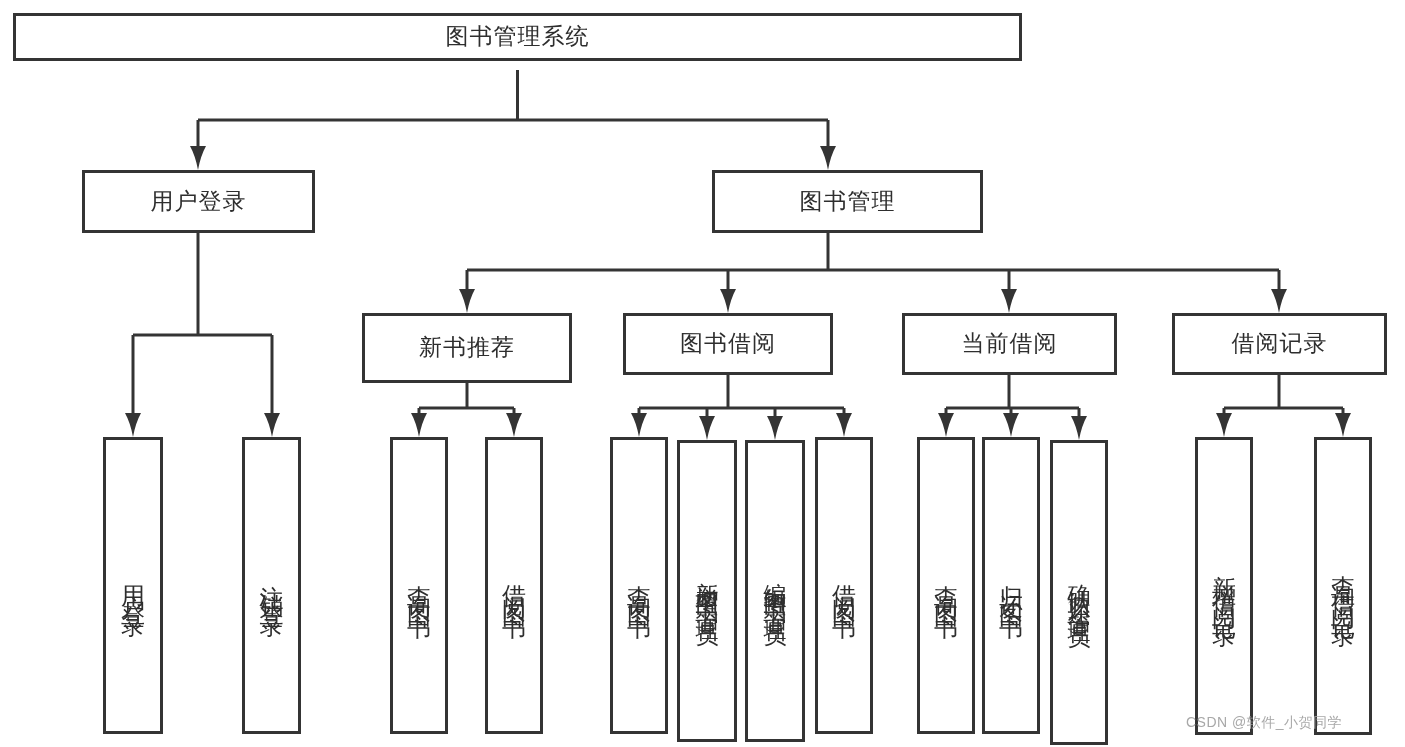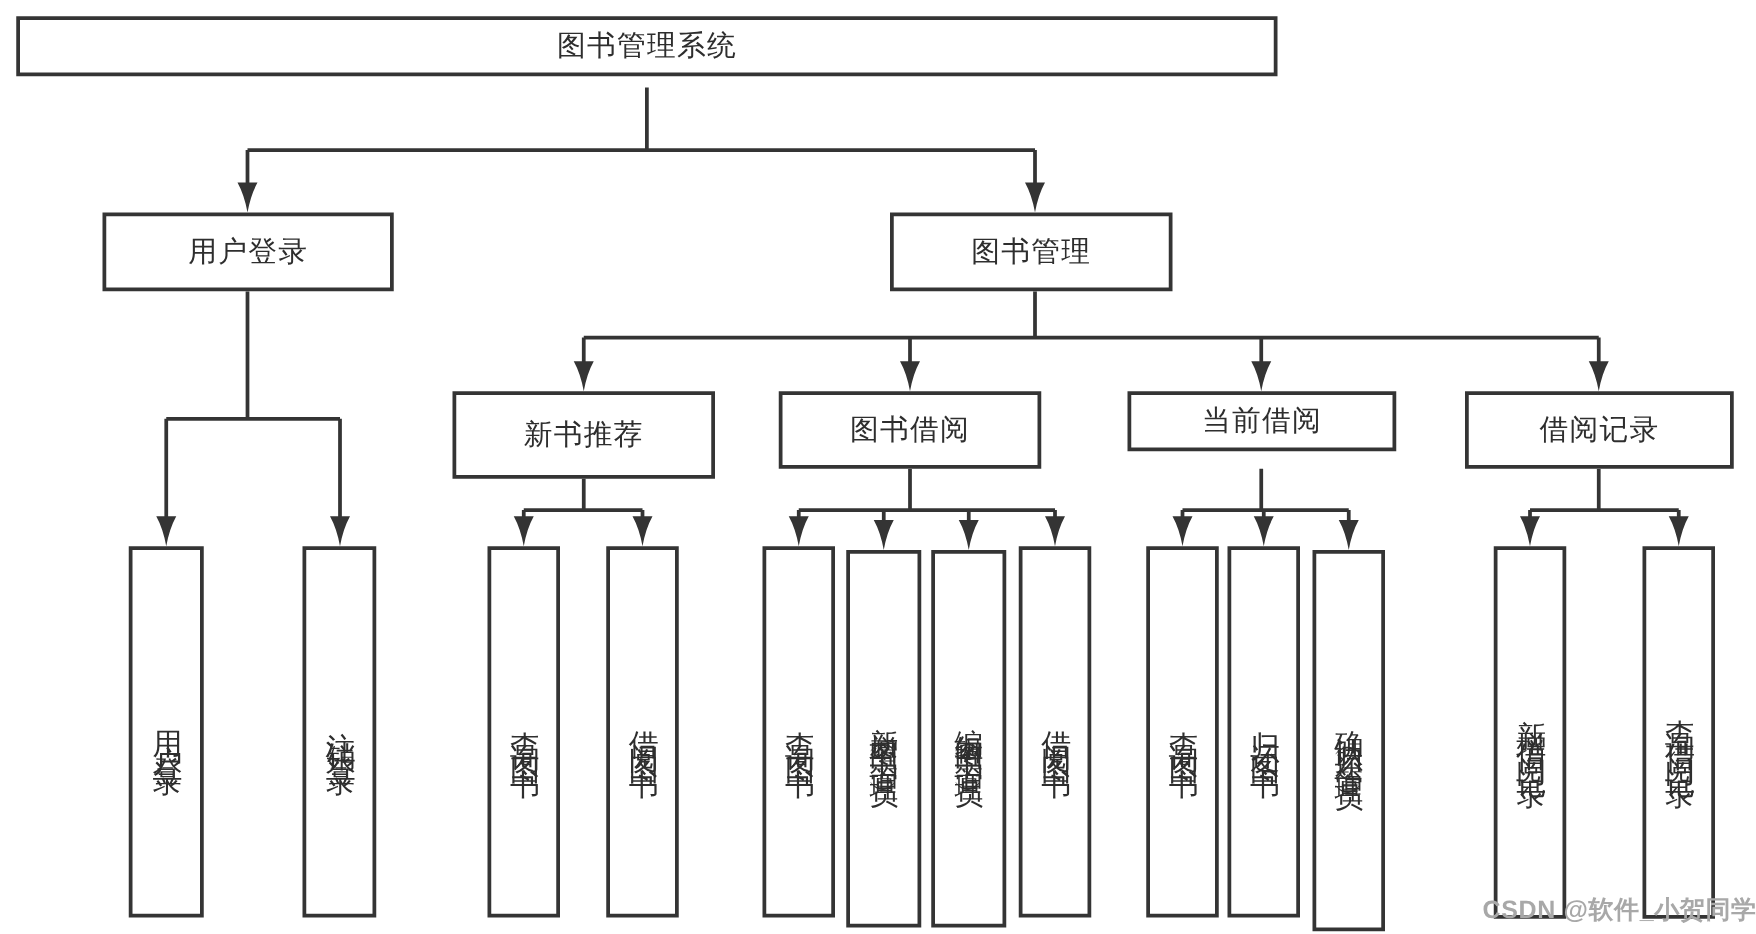--- a/index.html
+++ b/index.html
@@ -35,25 +35,24 @@
     writing-mode:vertical-rl;
     font-size:24px;
     letter-spacing:10px;
     line-height:1;
   }
   .v.long{letter-spacing:6px;font-size:23px;}
   .watermark{
     position:absolute;
     left:1186px;top:714px;
     z-index:2;
-    font-size:20px;
+    font-size:14px;
     letter-spacing:0.5px;
     color:var(--watermark);
     white-space:nowrap;
-    font-weight:bold;
   }
 </style>
 </head>
 <body>
 
 <div class="canvas">
 
   <svg id="connectors" class="connectors" width="1405" height="747">
       <path d="M517.5 70 V120" stroke="#343434" stroke-width="3" fill="none"></path>
       <path d="M198 120 H828" stroke="#343434" stroke-width="3" fill="none"></path>
@@ -105,25 +104,25 @@
       <path d="M938 413 Q943.5 423 946 437 Q948.5 423 954 413 Z" fill="#343434"></path>
       <path d="M1003 413 Q1008.5 423 1011 437 Q1013.5 423 1019 413 Z" fill="#343434"></path>
       <path d="M1071 416 Q1076.5 426 1079 440 Q1081.5 426 1087 416 Z" fill="#343434"></path>
       <path d="M1216 413 Q1221.5 423 1224 437 Q1226.5 423 1232 413 Z" fill="#343434"></path>
       <path d="M1335 413 Q1340.5 423 1343 437 Q1345.5 423 1351 413 Z" fill="#343434"></path>
     </svg>
 
   <div class="node h root" style="left:13px;top:13px;width:1009px;height:48px;">图书管理系统</div>
 
   <div class="node h" style="left:82px;top:170px;width:233px;height:63px;">用户登录</div>
-  <div class="node h" style="left:712px;top:170px;width:226px;height:63px;">图书管理</div>
+  <div class="node h" style="left:712px;top:170px;width:271px;height:63px;">图书管理</div>
 
   <div class="node h" style="left:362px;top:313px;width:210px;height:70px;">新书推荐</div>
   <div class="node h" style="left:623px;top:313px;width:210px;height:62px;">图书借阅</div>
-  <div class="node h" style="left:902px;top:313px;width:215px;height:48px;">当前借阅</div>
+  <div class="node h" style="left:902px;top:313px;width:215px;height:62px;">当前借阅</div>
   <div class="node h" style="left:1172px;top:313px;width:215px;height:62px;">借阅记录</div>
 
   <div class="node v" style="left:103px;top:437px;width:60px;height:297px;">用户登录</div>
   <div class="node v" style="left:242px;top:437px;width:59px;height:297px;">注销登录</div>
 
   <div class="node v" style="left:390px;top:437px;width:58px;height:297px;">查询图书</div>
   <div class="node v" style="left:485px;top:437px;width:58px;height:297px;">借阅图书</div>
 
   <div class="node v" style="left:610px;top:437px;width:58px;height:297px;">查询图书</div>
   <div class="node v long" style="left:677px;top:440px;width:60px;height:302px;">新增图书（管理员）</div>

